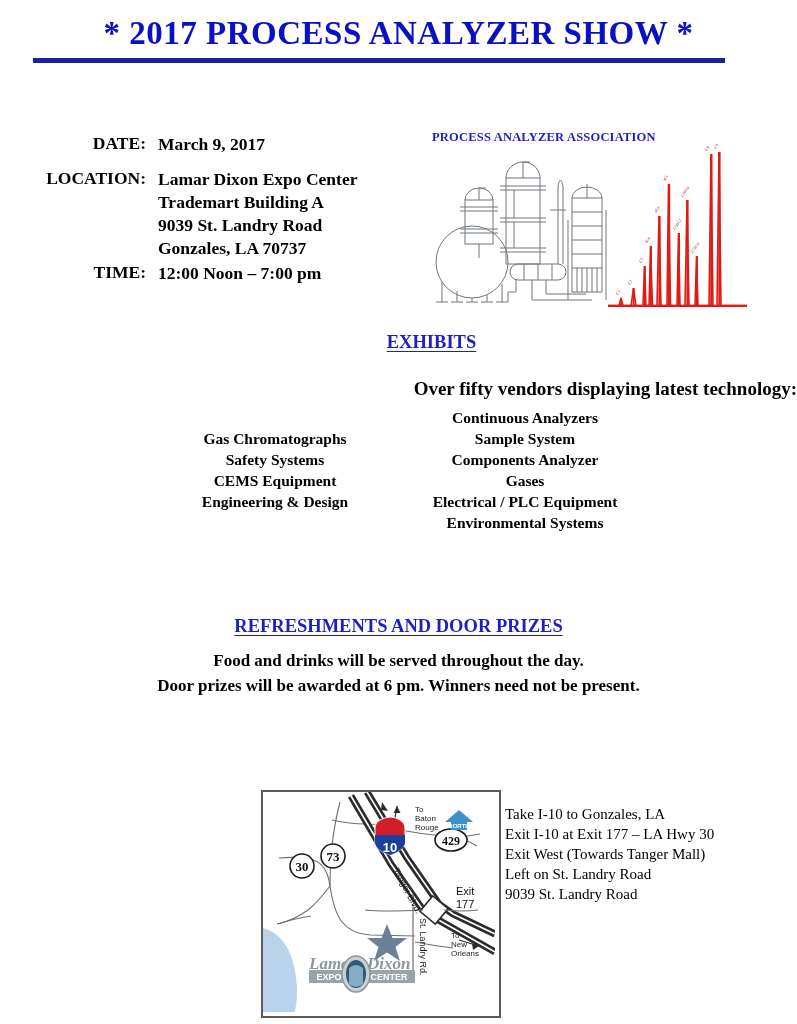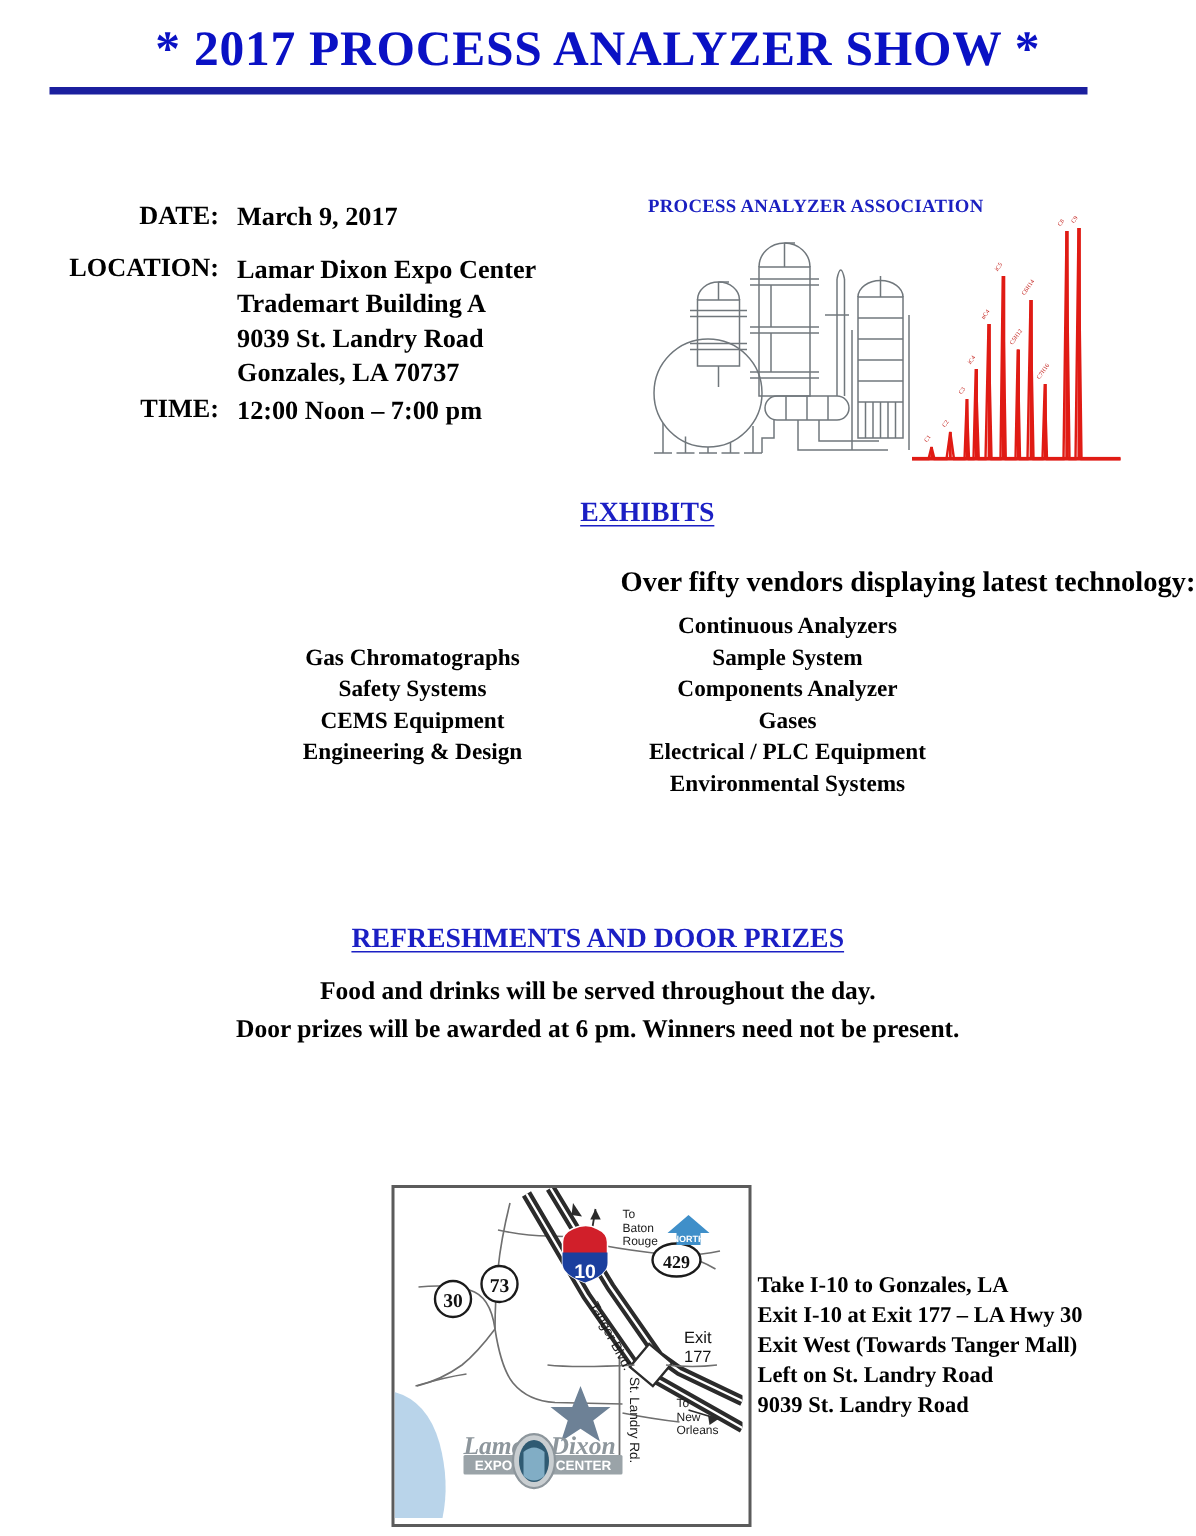--- a/index.html
+++ b/index.html
@@ -169,25 +169,25 @@
     width: 236px;
     height: 224px;
     border: 2px solid #5b5b5b;
     background: #ffffff;
     overflow: hidden;
   }
   .map-svg { display: block; }
 
   .directions {
     position: absolute;
-    top: 848px;
+    top: 805px;
     left: 505px;
     font-size: 15px;
     line-height: 1.33;
-    font-weight: bold;
+    font-weight: normal;
   }
   .directions div { white-space: nowrap; }
 </style>
 </head>
 <body>
 
 <div class="title-wrap">
   <span class="title-text">* 2017 PROCESS ANALYZER SHOW *</span>
 </div>
 <div class="title-rule"></div>

